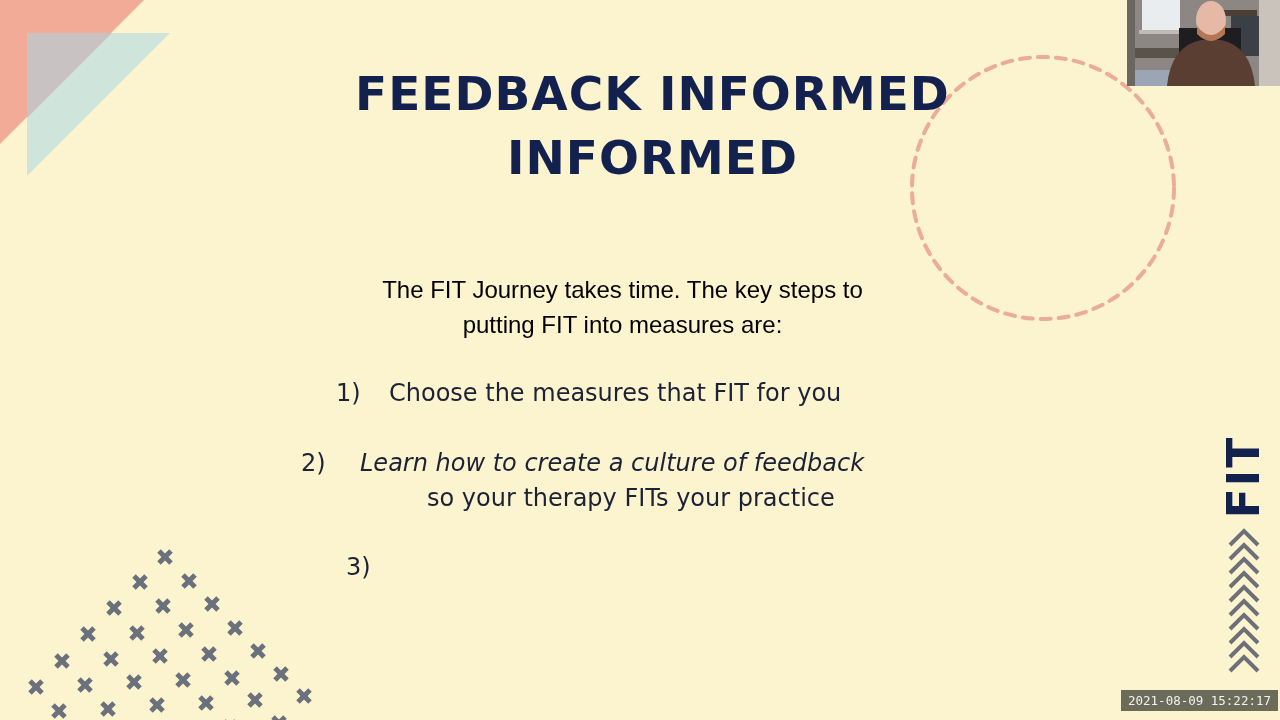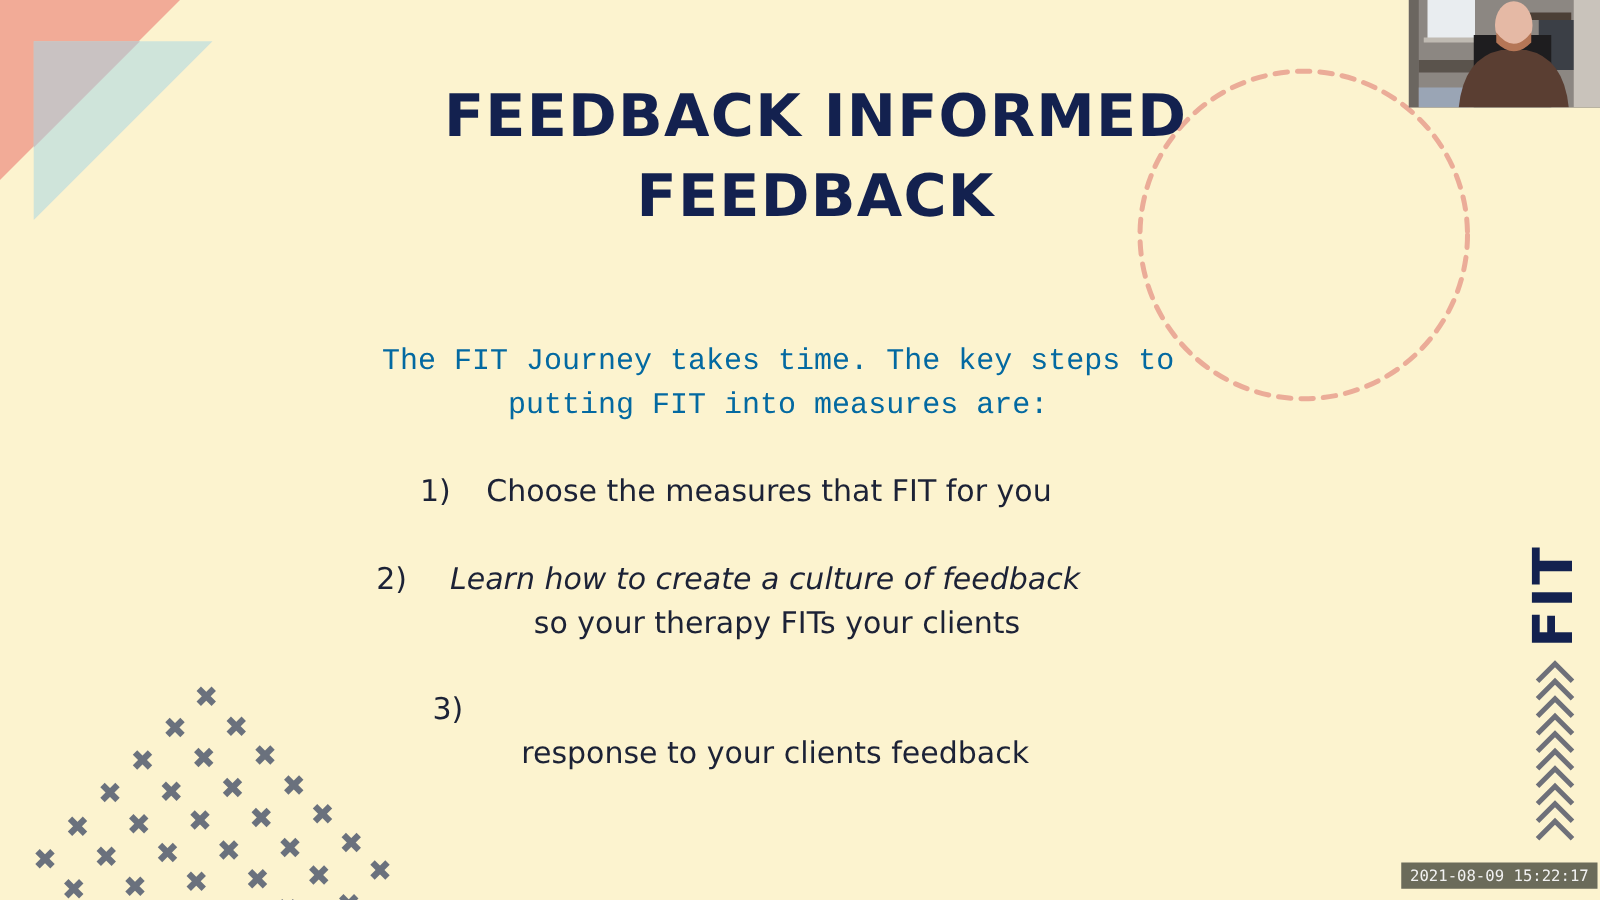--- a/index.html
+++ b/index.html
@@ -11,21 +11,21 @@
   .slide { position: absolute; left: 0; top: 0; width: 1136px; height: 720px; background: #fcf3cf; }
   .deco { position: absolute; left: 0; top: 0; }
   .title {
     position: absolute; left: 280px; top: 62px; width: 745px;
     text-align: center; color: #13214f; font-weight: bold;
     font-family: "DejaVu Sans", sans-serif;
     font-size: 47px; line-height: 64px; letter-spacing: 1px;
   }
   .title span { display: block; }
   .body-text {
-    position: absolute; color: #0369a1; font-family: Liberation Mono, monospace;
+    position: absolute; color: #000000; font-family: Liberation Sans, sans-serif;
     font-size: 24px; line-height: 35px; white-space: nowrap;
   }
   .intro { left: 280px; width: 685px; top: 272px; text-align: center; }
   .intro span { display: block; }
   .step { position: absolute; color: #1c2236; font-size: 24px; line-height: 35px; white-space: nowrap; font-family: "DejaVu Sans", sans-serif; }
   .step .num { position: absolute; }
   .step .line { position: absolute; }
   .fit-vertical {
     position: absolute; left: 1222px; top: 440px; width: 42px; height: 74px;
   }
@@ -55,42 +55,41 @@
     <polygon points="27,33 170,33 27,176" fill="#c7e1dc" opacity="0.85"></polygon>
     <polygon points="27,33 112,33 27,118" fill="#c9bfc0" opacity="0.9"></polygon>
   </svg>
 
   <svg class="deco" width="1280" height="720" viewBox="0 0 1280 720" style="pointer-events:none">
     <circle cx="1043" cy="188" r="131" fill="none" stroke="#ebac98" stroke-width="4" stroke-dasharray="10 8" stroke-linecap="round"></circle>
   </svg>
 
   <div class="title">
     <span>FEEDBACK INFORMED</span>
-    <span>FEEDBACK</span>
+    <span>INFORMED</span>
   </div>
 
   <div class="body-text intro">
     <span>The FIT Journey takes time. The key steps to</span>
     <span>putting FIT into measures are:</span>
   </div>
 
   <div class="step" style="left:0;top:376px;width:1280px;height:40px;">
     <span class="num" style="left:336px;top:0;">1)</span>
     <span class="line" style="left:389px;top:0;">Choose the measures that FIT for you</span>
   </div>
 
   <div class="step" style="left:0;top:446px;width:1280px;height:75px;">
     <span class="num" style="left:301px;top:0;">2)</span>
     <span class="line" style="left:360px;top:0;font-style:italic;">Learn how to create a culture of feedback</span>
-    <span class="line" style="left:427px;top:35px;">so your therapy FITs your clients</span>
+    <span class="line" style="left:427px;top:35px;">so your therapy FITs your practice</span>
   </div>
 
   <div class="step" style="left:0;top:550px;width:1280px;height:75px;">
     <span class="num" style="left:346px;top:0;">3)</span>
-    <span class="line" style="left:417px;top:35px;">response to your clients feedback</span>
   </div>
 
   <svg class="deco" width="340" height="720" viewBox="0 0 340 720" style="pointer-events:none">
     <defs>
       <g id="xmark">
         <line x1="-6" y1="-6" x2="6" y2="6" stroke="#6a717d" stroke-width="5" stroke-linecap="butt"></line>
         <line x1="-6" y1="6" x2="6" y2="-6" stroke="#6a717d" stroke-width="5" stroke-linecap="butt"></line>
       </g>
     </defs>
     <use href="#xmark" x="165" y="557"></use>

